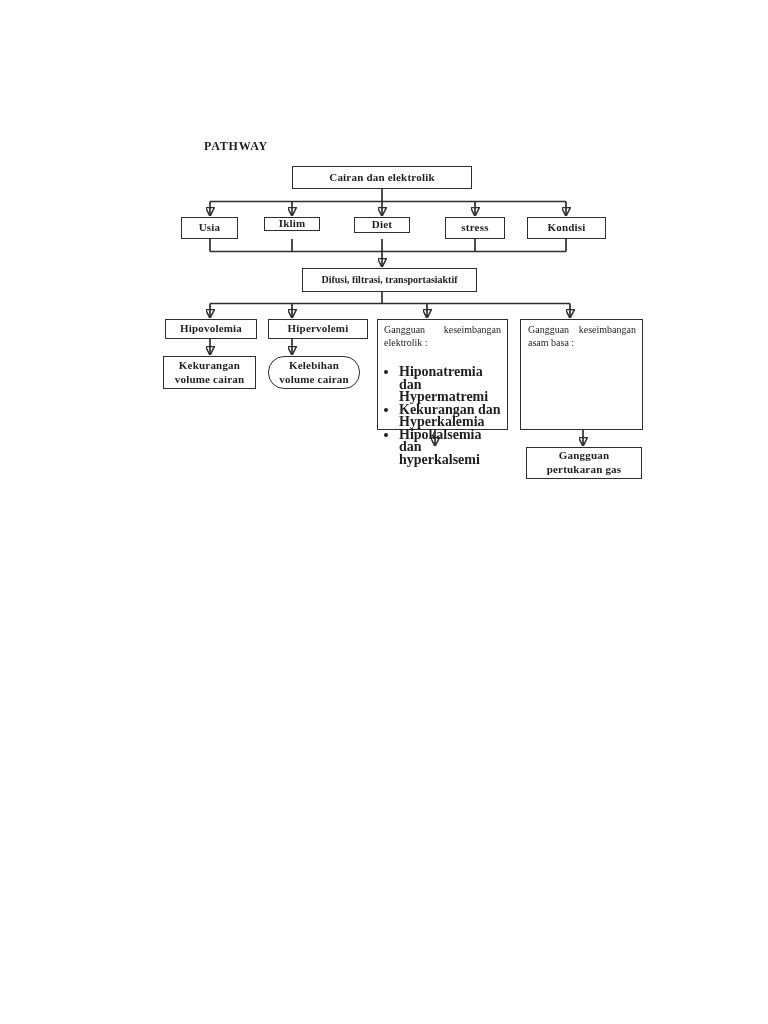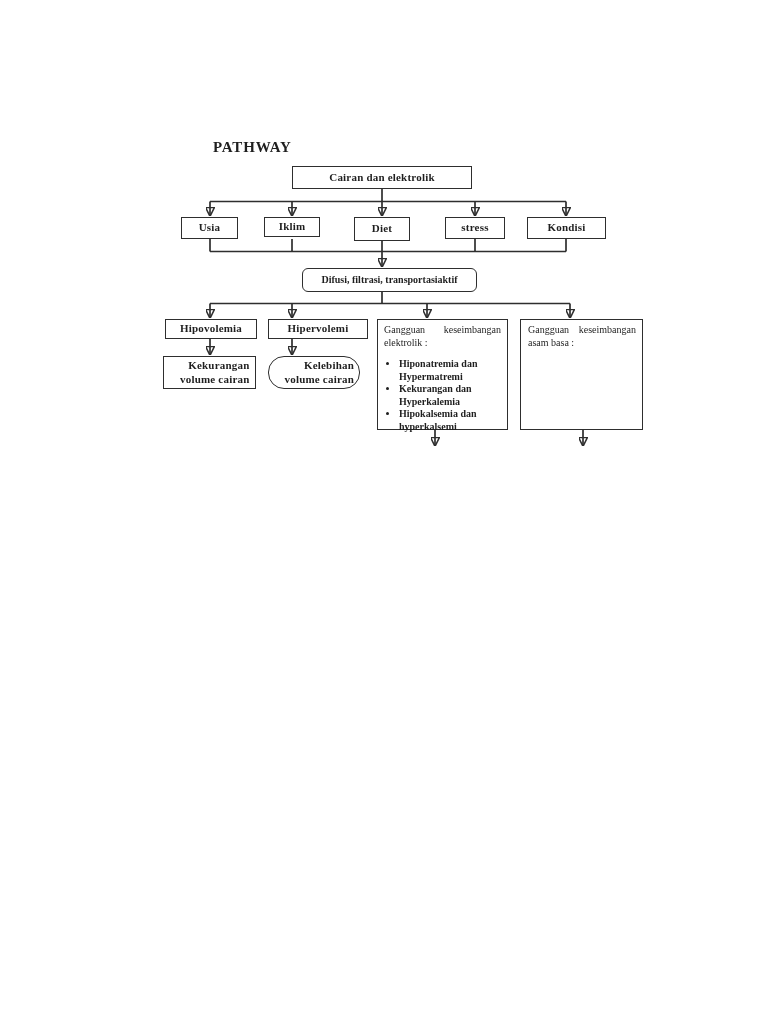--- a/index.html
+++ b/index.html
@@ -15,23 +15,23 @@
   .page{
     position:relative;
     width:768px;
     height:1024px;
     background:var(--paper);
     margin:0 auto;
     overflow:hidden;
   }
   .title{
     position:absolute;
-    left:213px; top:139px;
+    left:204px; top:139px;
     margin:0;
-    font-size:15px;
+    font-size:12px;
     font-weight:bold;
     letter-spacing:0.8px;
     color:var(--ink);
   }
   svg.connectors{
     position:absolute;
     left:0; top:0;
     width:768px; height:1024px;
     pointer-events:none;
   }
@@ -50,55 +50,55 @@
     align-items:center;
     justify-content:center;
     text-align:center;
     font-weight:bold;
     font-size:11px;
     line-height:1.25;
     letter-spacing:0.2px;
   }
   #n-root          {left:292px; top:166px; width:180px; height:23px;}
   #n-usia          {left:181px; top:217px; width:57px;  height:22px;}
-  #n-iklim         {left:264px; top:217px; width:56px;  height:20px;}
-  #n-diet          {left:354px; top:217px; width:56px;  height:24px;}
+  #n-iklim         {left:264px; top:217px; width:56px;  height:14px;}
+  #n-diet          {left:354px; top:217px; width:56px;  height:16px;}
   #n-stress        {left:445px; top:217px; width:60px;  height:22px;}
   #n-kondisi       {left:527px; top:217px; width:79px;  height:22px;}
-  #n-difusi        {left:302px; top:268px; width:175px; height:24px; font-size:10px; letter-spacing:0; white-space:nowrap;border-radius:6px;}
+  #n-difusi        {left:302px; top:268px; width:175px; height:24px; font-size:10px; letter-spacing:0; white-space:nowrap;}
   #n-hipovolemia   {left:165px; top:319px; width:92px;  height:20px;}
   #n-hipervolemi   {left:268px; top:319px; width:100px;  height:20px;}
   #n-kekurangan    {left:163px; top:356px; width:93px;  height:33px;}
   #n-kelebihan     {left:268px; top:356px; width:92px;  height:33px;border-radius:16px;}
   #n-ketidakseimbangan{left:377px; top:447px; width:128px; height:32px;}
   #n-pertukaran    {left:526px; top:447px; width:116px; height:32px;}
-  .wrap-80  {display:block; max-width:80px;text-align:right;}
+  .wrap-80  {display:block; max-width:80px;}
   .wrap-92  {display:block; max-width:92px;}
   .wrap-104 {display:block; max-width:104px;}
   .panel{
     position:absolute;
     box-sizing:border-box;
     border:1.4px solid var(--line);
     background:var(--paper);
     color:var(--ink);
     font-size:10px;
     padding:4px 6px 0 6px;
   }
   #p-elektrolit{left:377px; top:319px; width:131px; height:111px;}
   #p-asambasa  {left:520px; top:319px; width:123px; height:111px;padding-left:7px;}
   .panel .hdr{
     text-align:justify;
     line-height:12.5px;
     font-weight:normal;
   }
   .panel ul{
-    margin:9px 0 0 0;
+    margin:17px 0 0 0;
     padding-left:15px;
     font-weight:bold;
-    font-size:10px;
+    font-size:14px;
     line-height:12.5px;
   }
   #p-asambasa ul li{margin-bottom:2.5px;}
 </style>
 </head>
 <body>
 
 <div class="page">
 
   <h1 class="title">PATHWAY</h1>
@@ -181,14 +181,17 @@
       <li>Hiponatremia dan Hypermatremi</li>
       <li>Kekurangan dan Hyperkalemia</li>
       <li>Hipokalsemia dan hyperkalsemi</li>
     </ul>
   </div>
 
   <div id="p-asambasa" class="panel">
     <div class="hdr">Gangguan keseimbangan asam basa :</div>
   </div>
 
+  <div id="n-pertukaran" class="nbox">
+    <span class="wrap-92">Gangguan pertukaran gas</span>
+  </div>
 
 </div>
 
 </body></html>

